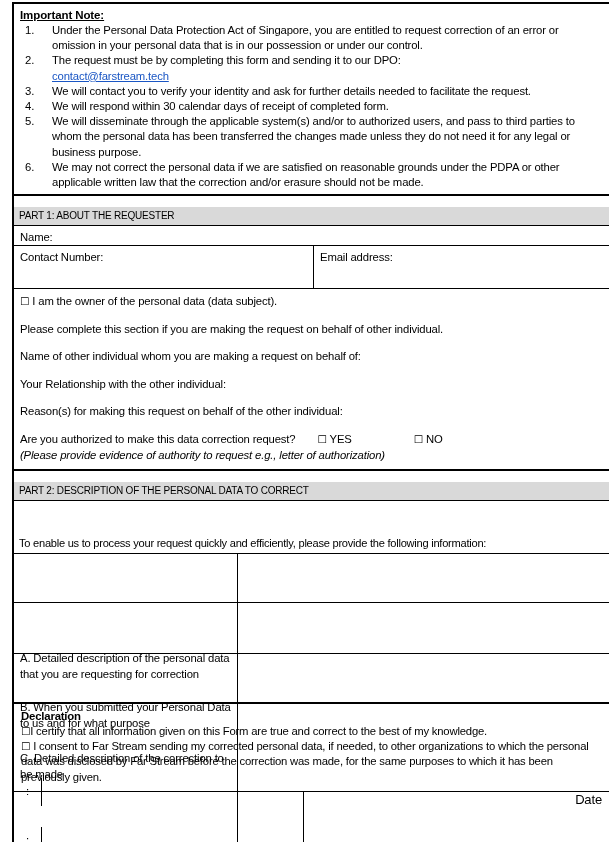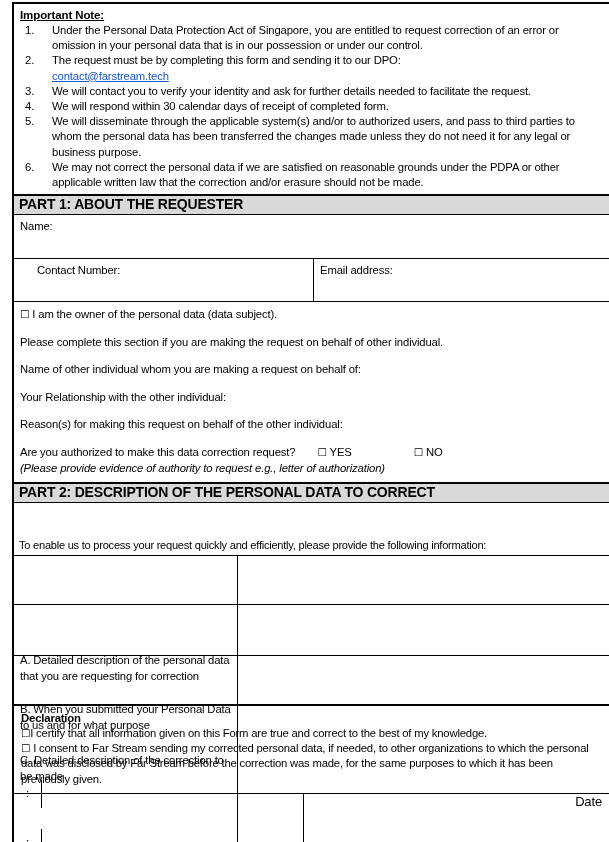--- a/index.html
+++ b/index.html
@@ -76,50 +76,51 @@
   .email-link {
     color: #1a56c4;
     text-decoration: underline;
   }
 
   
   .section-bar {
     background: #d9d9d9;
     border-bottom: 1.5px solid #000;
     padding: 1px 5px 2px 5px;
-    font-size: 14px;
-    font-weight: bold;
+    font-size: 10px;
+    font-weight: normal;
     line-height: 15px;
     letter-spacing: -0.2px;
+    margin-top: 11px;
   }
 
   
   .row-name {
-    height: 44px;
+    height: 20px;
     border-bottom: 1.2px solid #000;
     padding: 4px 6px;
     font-size: 11.3px;
     line-height: 15px;
     letter-spacing: -0.15px;
   }
 
   .row-contact {
     display: flex;
     height: 43px;
     border-bottom: 1.2px solid #000;
     font-size: 11.3px;
     line-height: 15px;
     letter-spacing: -0.15px;
   }
 
   .cell-contact {
     width: 300px;
     flex: 0 0 300px;
     border-right: 1.2px solid #000;
-    padding: 4px 23px;
+    padding: 4px 6px;
   }
 
   .cell-email {
     flex: 1 1 auto;
     padding: 4px 6px;
   }
 
   
   .q-block {
     padding: 5px 6px 6px 6px;

